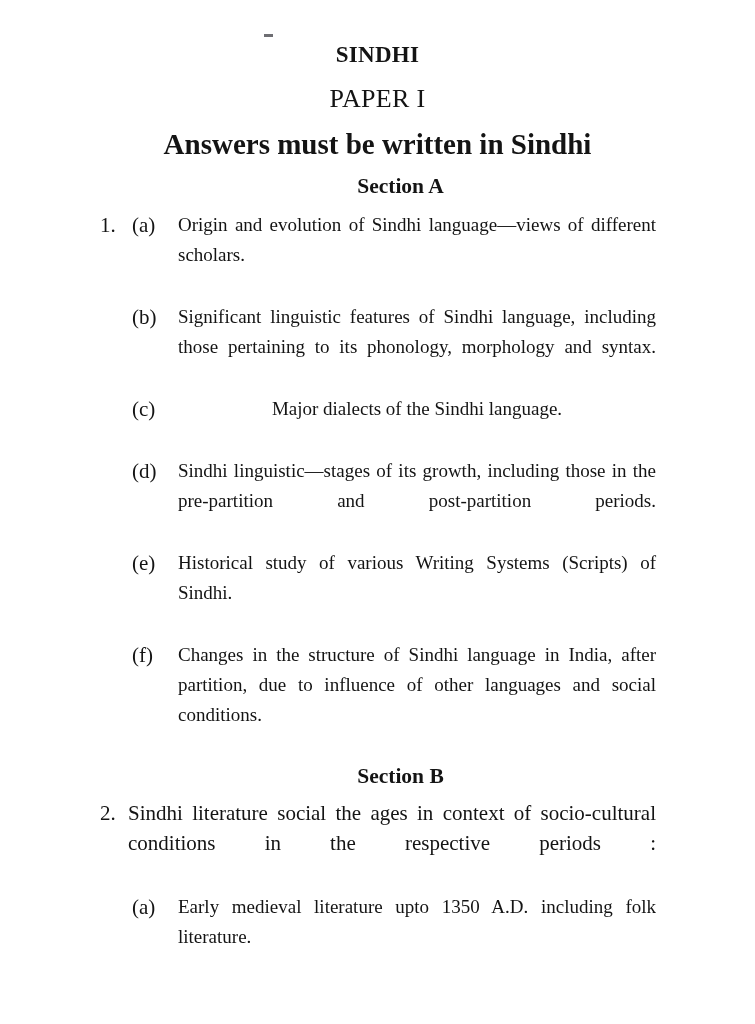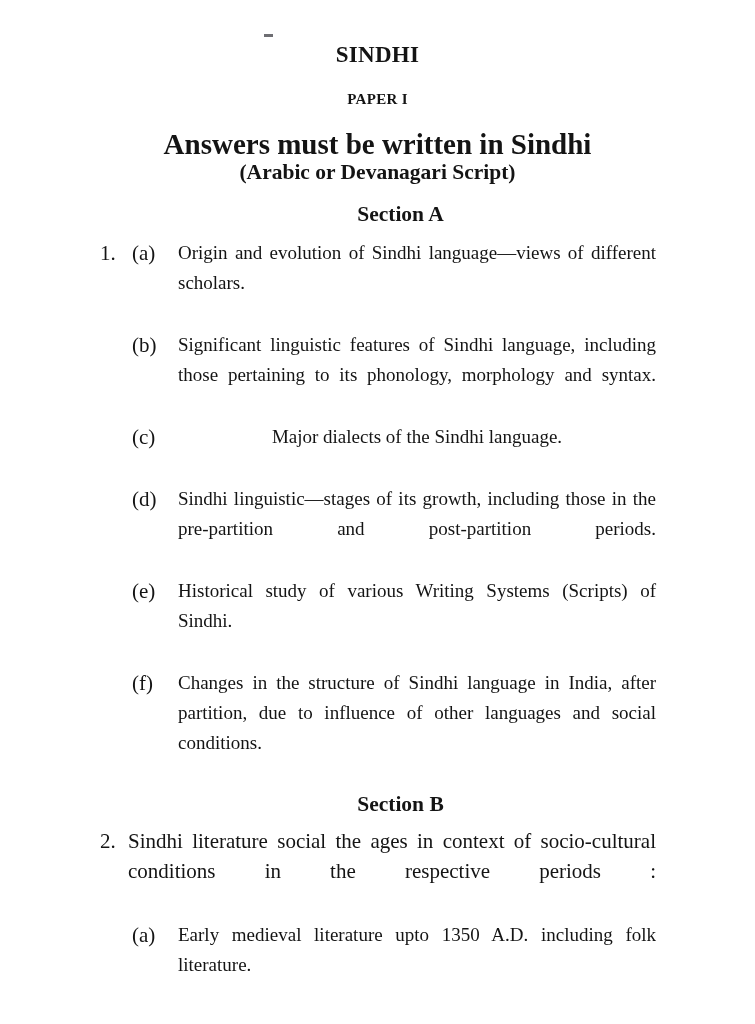--- a/index.html
+++ b/index.html
@@ -46,22 +46,22 @@
 
   .doc-title {
     font-weight: bold;
     font-size: 23px;
     letter-spacing: 0.3px;
     line-height: 30px;
     margin: 0;
   }
 
   .paper-title {
-    font-weight: bold;
-    font-size: 15px;
+    font-weight: normal;
+    font-size: 26px;
     letter-spacing: 0.3px;
     line-height: 30px;
     margin: 14px 0 0 0;
   }
 
   .instruction {
     font-weight: bold;
     font-size: 29px;
     line-height: 28px;
     margin: 16px 0 0 0;
@@ -193,21 +193,20 @@
 <div class="page">
 
   <div class="speck"></div>
 
   <div class="content">
 
     <div class="title-block">
       <div class="doc-title">SINDHI</div>
       <div class="paper-title">PAPER I</div>
       <div class="instruction">Answers must be written in Sindhi</div>
-      <div class="instruction-sub">(Arabic or Devanagari Script)</div>
     </div>
 
     <div class="section-head">Section  A</div>
 
     <div class="qlist">
       <div class="question q1">
         <span class="q-num">1.</span>
 
         <ul class="subitems">
           <li class="subitem">

